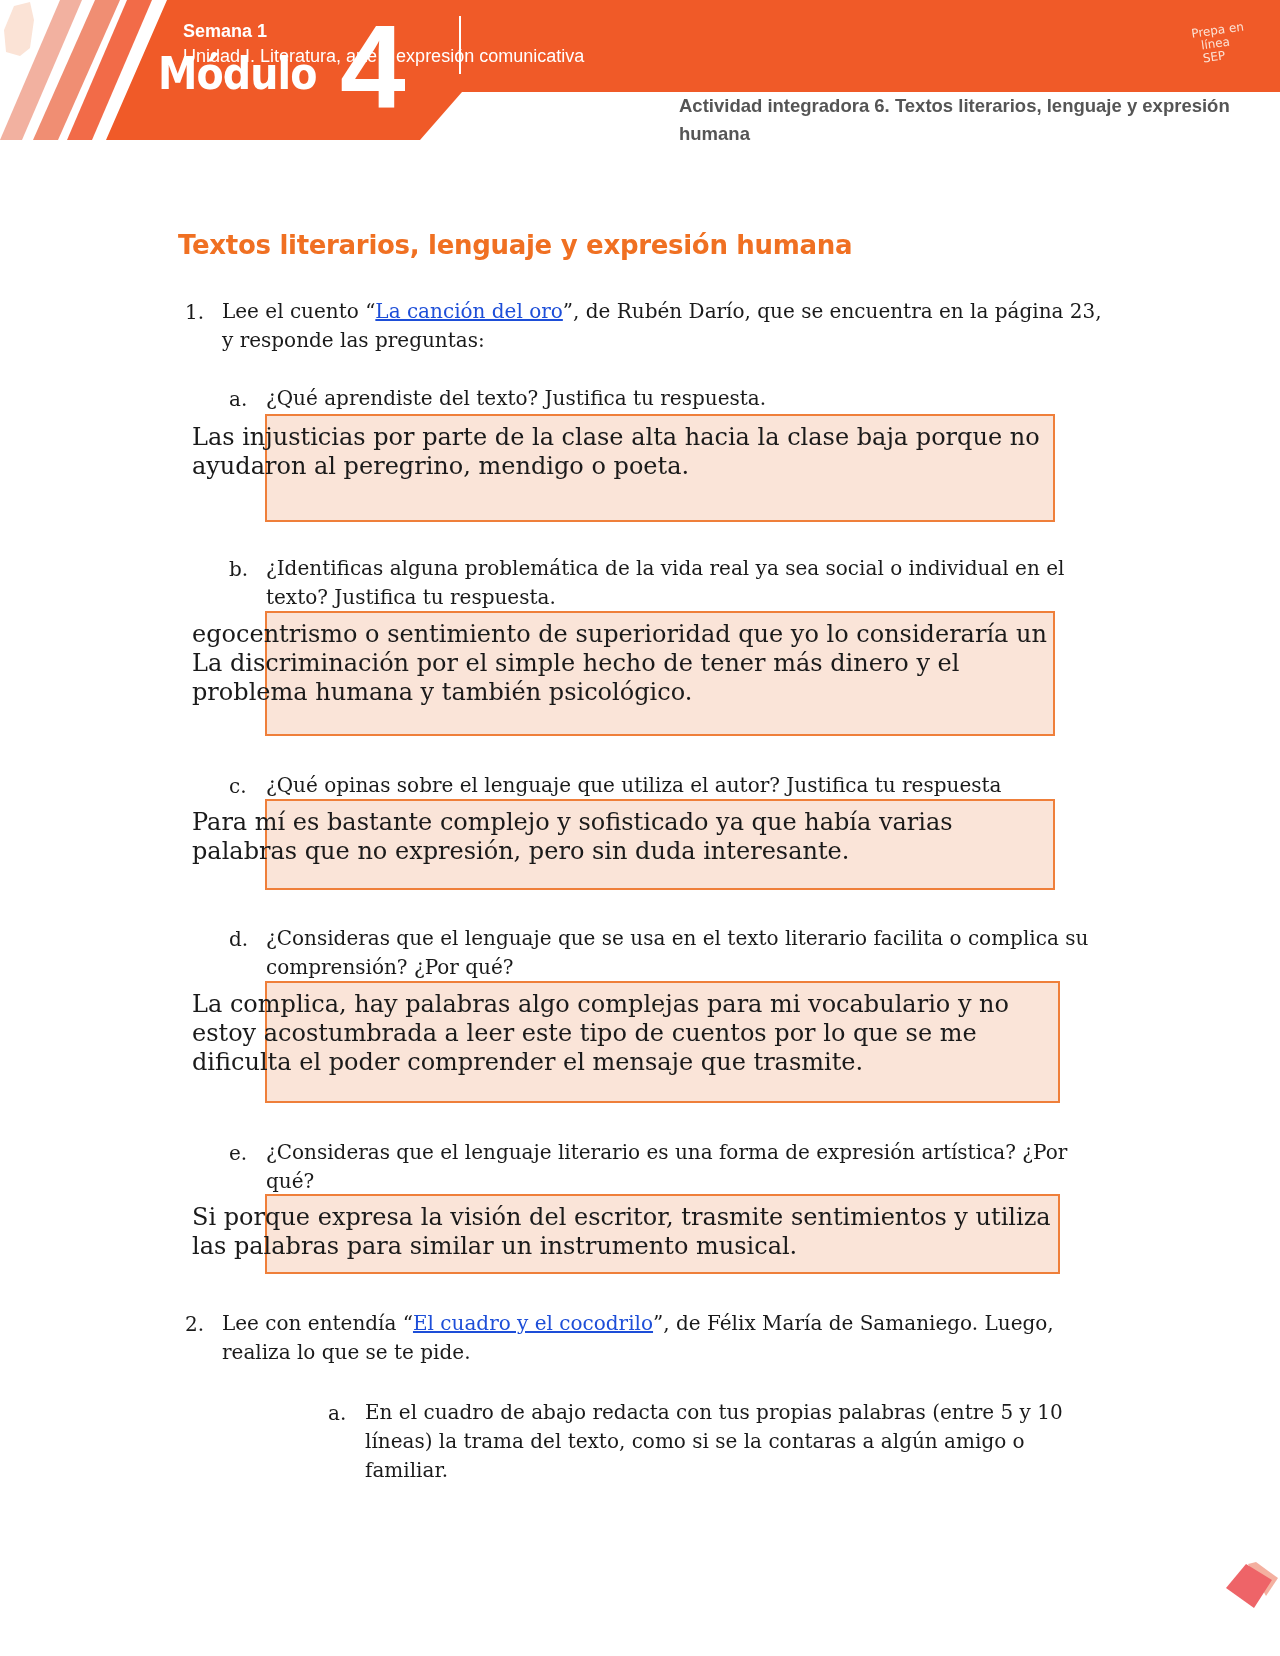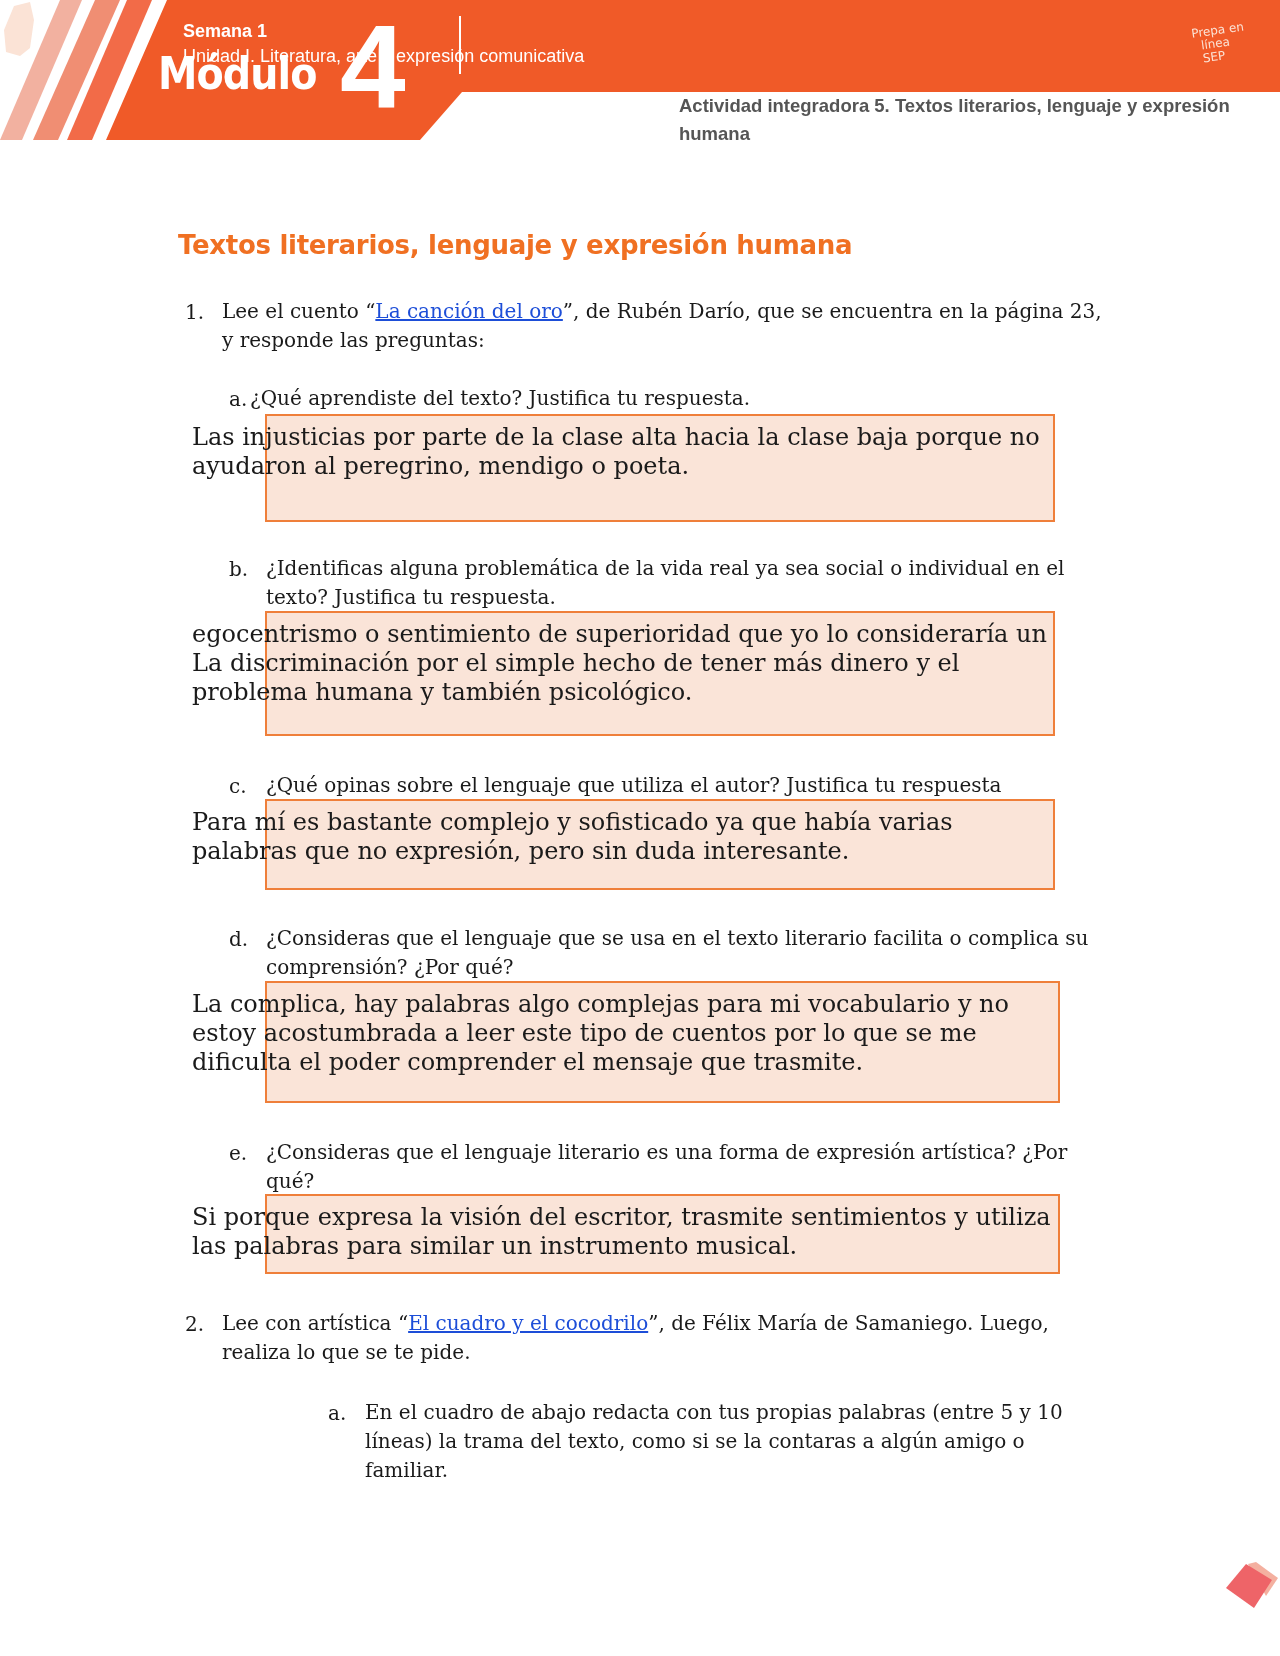--- a/index.html
+++ b/index.html
@@ -39,31 +39,31 @@
   <div class="vbar"></div>
   <svg class="logo" viewBox="0 0 68 60">
     <polygon points="14,6 30,2 34,20 30,48 20,56 6,52 4,30" fill="#fbe3d6"></polygon>
   </svg>
   <div class="logo-text">
     <div>Prepa en</div>
     <div style="padding-left:8px">línea</div>
     <div style="padding-left:8px">SEP</div>
   </div>
 </div>
-<div class="activity">Actividad integradora 5. Textos literarios, lenguaje y expresión humana</div>
+<div class="activity">Actividad integradora 6. Textos literarios, lenguaje y expresión humana</div>
 
 <div class="title">Textos literarios, lenguaje y expresión humana</div>
 
 <div class="num" style="left:185px;top:300px;">1.</div>
 <div class="txt" style="left:222px;top:297px;width:880px;">
   <span>Lee el cuento “</span><a class="link">La canción del oro</a><span>”, de Rubén Darío, que se encuentra en la página 23, y responde las preguntas:</span>
 </div>
 
 <div class="num" style="left:229px;top:387px;">a.</div>
-<div class="txt" style="left:250px;top:384px;width:840px;">¿Qué aprendiste del texto? Justifica tu respuesta.</div>
+<div class="txt" style="left:266px;top:384px;width:840px;">¿Qué aprendiste del texto? Justifica tu respuesta.</div>
 <div class="box" style="left:265px;top:414px;width:790px;height:108px;"></div>
 <div class="ans" style="top:423px;">
   <div>Las injusticias por parte de la clase alta hacia la clase baja porque no</div>
   <div>ayudaron al peregrino, mendigo o poeta.</div>
 </div>
 
 <div class="num" style="left:229px;top:557px;">b.</div>
 <div class="txt" style="left:266px;top:554px;width:840px;">¿Identificas alguna problemática de la vida real ya sea social o individual en el texto? Justifica tu respuesta.</div>
 <div class="box" style="left:265px;top:611px;width:790px;height:125px;"></div>
 <div class="ans" style="top:620px;">
@@ -92,21 +92,21 @@
 <div class="num" style="left:229px;top:1141px;">e.</div>
 <div class="txt" style="left:266px;top:1138px;width:840px;">¿Consideras que el lenguaje literario es una forma de expresión artística? ¿Por qué?</div>
 <div class="box" style="left:265px;top:1194px;width:795px;height:80px;"></div>
 <div class="ans" style="top:1203px;">
   <div>Si porque expresa la visión del escritor, trasmite sentimientos y utiliza</div>
   <div>las palabras para similar un instrumento musical.</div>
 </div>
 
 <div class="num" style="left:185px;top:1312px;">2.</div>
 <div class="txt" style="left:222px;top:1309px;width:860px;">
-  <span>Lee con artística “</span><a class="link">El cuadro y el cocodrilo</a><span>”, de Félix María de Samaniego. Luego, realiza lo que se te pide.</span>
+  <span>Lee con entendía “</span><a class="link">El cuadro y el cocodrilo</a><span>”, de Félix María de Samaniego. Luego, realiza lo que se te pide.</span>
 </div>
 
 <div class="num" style="left:328px;top:1401px;">a.</div>
 <div class="txt" style="left:365px;top:1398px;width:740px;">En el cuadro de abajo redacta con tus propias palabras (entre 5 y 10 líneas) la trama del texto, como si se la contaras a algún amigo o familiar.</div>
 
 <svg class="deco" width="54" height="50">
   <polygon points="22,2 30,0 52,16 40,34" fill="#f4b0a0"></polygon>
   <polygon points="20,2 46,18 28,46 0,26" fill="#ee6468"></polygon>
 </svg>
 

